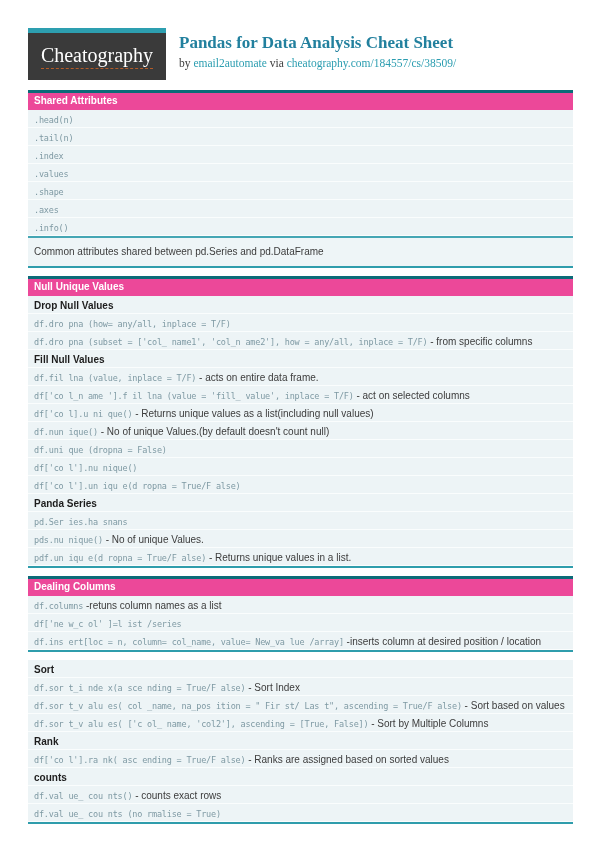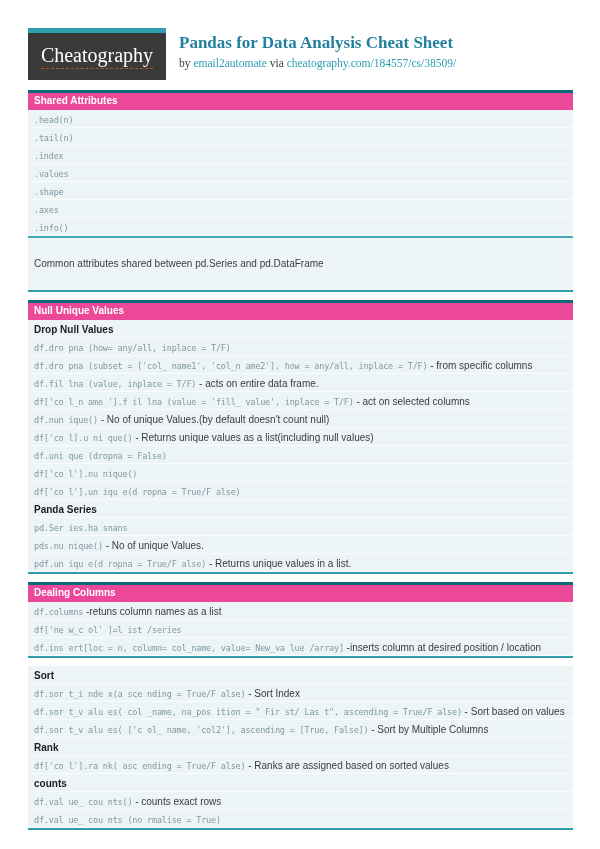--- a/index.html
+++ b/index.html
@@ -40,21 +40,21 @@
     line-height:12px;white-space:nowrap;overflow:hidden;
   }
   .code{
     font-family:"DejaVu Sans Mono","Liberation Mono",monospace;
     font-size:8.5px;letter-spacing:-0.2px;color:#7e99a3;
   }
   .desc{font-size:10px;color:#3c3c3c;}
   .sub{font-size:10px;font-weight:bold;color:#1d1d1d;}
   .note{
     background:#eef5f7;border-top:2px solid #45a6b4;font-size:10px;
-    color:#3c3c3c;padding:20px 6px;line-height:12px;
+    color:#3c3c3c;padding:8px 6px;line-height:12px;
   }
 </style>
 </head>
 <body>
 
 <div class="page">
 
   <div class="header">
     <div class="logo">
       <span class="logo-text">Cheatography</span>
@@ -75,24 +75,25 @@
         <div class="row"><span class="code">.shape</span></div>
         <div class="row"><span class="code">.axes</span></div>
         <div class="row"><span class="code">.info()</span></div>
         <div class="note"><span class="note-text">Common attributes shared between pd.Series and pd.DataFrame</span></div>
       </div>
       <div class="section">
         <div class="sec-header"><span class="sec-title">Null Unique Values</span></div>
         <div class="row"><span class="sub">Drop Null Values</span></div>
         <div class="row"><span class="code">df.dro pna (how= any/all, inplace = T/F)</span></div>
         <div class="row"><span class="code">df.dro pna (subset = ['col_ name1', 'col_n ame2'], how = any/all, inplace = T/F)</span><span class="desc"> - from specific columns</span></div>
+        <div class="row"><span class="sub">Fill Null Values</span></div>
         <div class="row"><span class="code">df.fil lna (value, inplace = T/F)</span><span class="desc"> - acts on entire data frame.</span></div>
         <div class="row"><span class="code">df['co l_n ame '].f il lna (value = 'fill_ value', inplace = T/F)</span><span class="desc"> - act on selected columns</span></div>
+        <div class="row"><span class="code">df['co l].u ni que()</span><span class="desc"> - Returns unique values as a list(including null values)</span></div>
         <div class="row"><span class="code">df.nun ique()</span><span class="desc"> - No of unique Values.(by default doesn't count null)</span></div>
-        <div class="row"><span class="code">df['co l].u ni que()</span><span class="desc"> - Returns unique values as a list(including null values)</span></div>
         <div class="row"><span class="code">df.uni que (dropna = False)</span></div>
         <div class="row"><span class="code">df['co l'].nu nique()</span></div>
         <div class="row"><span class="code">df['co l'].un iqu e(d ropna = True/F alse)</span></div>
         <div class="row"><span class="sub">Panda Series</span></div>
         <div class="row"><span class="code">pd.Ser ies.ha snans</span></div>
         <div class="row"><span class="code">pds.nu nique()</span><span class="desc"> - No of unique Values.</span></div>
         <div class="row"><span class="code">pdf.un iqu e(d ropna = True/F alse)</span><span class="desc"> - Returns unique values in a list.</span></div>
       </div>
       <div class="section">
         <div class="sec-header"><span class="sec-title">Dealing Columns</span></div>

